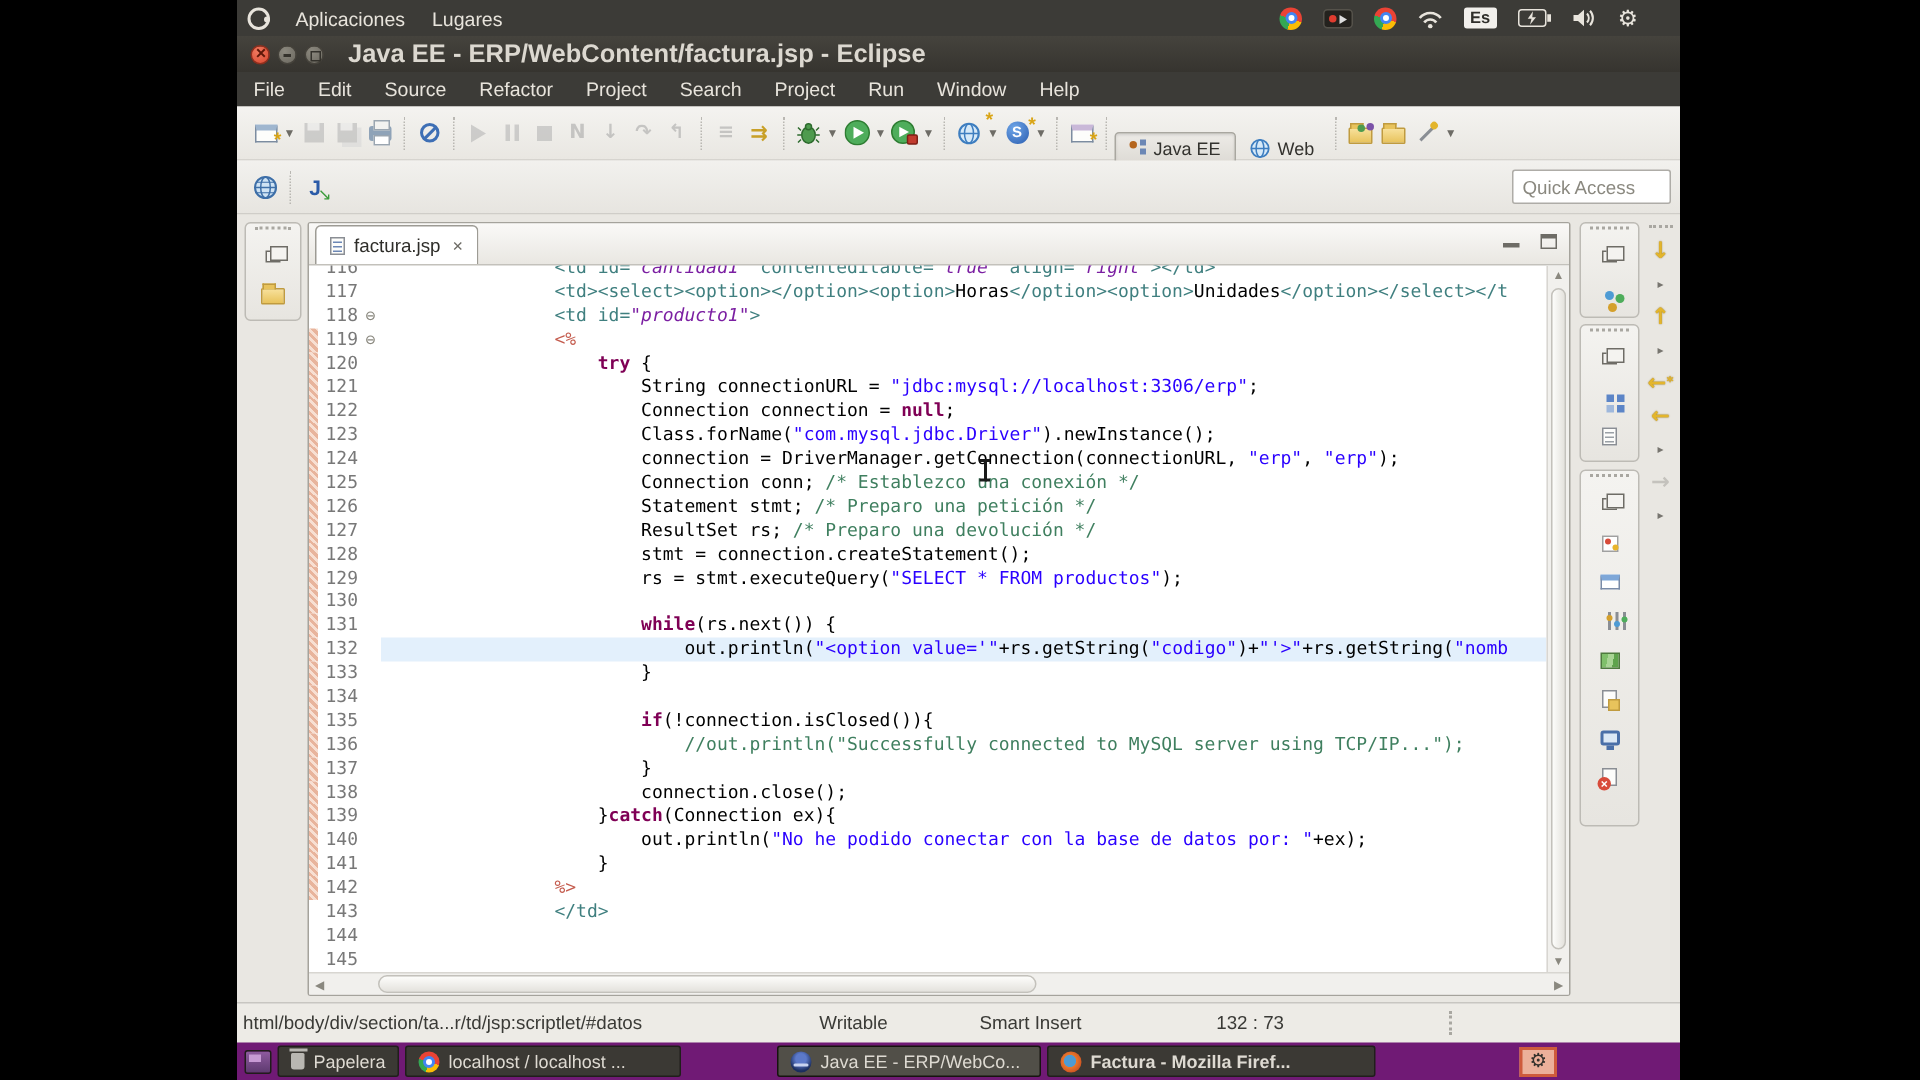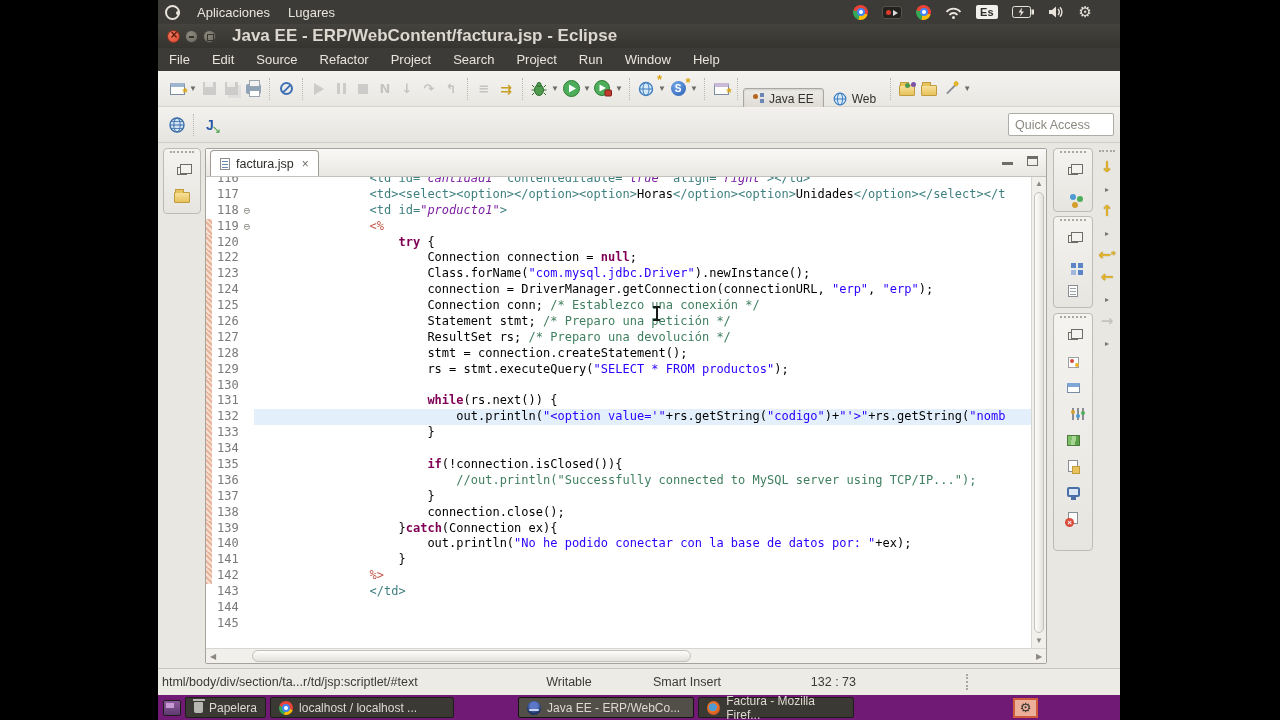--- a/index.html
+++ b/index.html
@@ -407,20 +407,21 @@
           </div>
         </div>
         <div class="editor-body">
           <div class="code-view">
             <div class="code-lines">
                 <div class="cl"><span class="diff"></span><span class="ln">116</span><span class="fold"></span><span class="codeln"><span>                </span><span class="tk-t">&lt;td id=</span><span class="tk-v">"cantidad1"</span><span class="tk-t"> contenteditable=</span><span class="tk-v">"true"</span><span class="tk-t"> align=</span><span class="tk-v">"right"</span><span class="tk-t">&gt;&lt;/td&gt;</span></span></div>
                 <div class="cl"><span class="diff"></span><span class="ln">117</span><span class="fold"></span><span class="codeln"><span>                </span><span class="tk-t">&lt;td&gt;&lt;select&gt;&lt;option&gt;&lt;/option&gt;&lt;option&gt;</span><span class="tk-p">Horas</span><span class="tk-t">&lt;/option&gt;&lt;option&gt;</span><span class="tk-p">Unidades</span><span class="tk-t">&lt;/option&gt;&lt;/select&gt;&lt;/t</span></span></div>
                 <div class="cl"><span class="diff"></span><span class="ln">118</span><span class="fold">⊖</span><span class="codeln"><span>                </span><span class="tk-t">&lt;td id=</span><span class="tk-v">"producto1"</span><span class="tk-t">&gt;</span></span></div>
                 <div class="cl"><span class="diff chg"></span><span class="ln">119</span><span class="fold">⊖</span><span class="codeln"><span>                </span><span class="tk-j">&lt;%</span></span></div>
                 <div class="cl"><span class="diff chg"></span><span class="ln">120</span><span class="fold"></span><span class="codeln"><span>                    </span><span class="tk-k">try</span><span class="tk-p"> {</span></span></div>
+                <div class="cl"><span class="diff chg"></span><span class="ln">121</span><span class="fold"></span><span class="codeln"><span>                        </span><span class="tk-p">String connectionURL = </span><span class="tk-s">"jdbc:mysql://localhost:3306/erp"</span><span class="tk-p">;</span></span></div>
                 <div class="cl"><span class="diff chg"></span><span class="ln">122</span><span class="fold"></span><span class="codeln"><span>                        </span><span class="tk-p">Connection connection = </span><span class="tk-k">null</span><span class="tk-p">;</span></span></div>
                 <div class="cl"><span class="diff chg"></span><span class="ln">123</span><span class="fold"></span><span class="codeln"><span>                        </span><span class="tk-p">Class.forName(</span><span class="tk-s">"com.mysql.jdbc.Driver"</span><span class="tk-p">).newInstance();</span></span></div>
                 <div class="cl"><span class="diff chg"></span><span class="ln">124</span><span class="fold"></span><span class="codeln"><span>                        </span><span class="tk-p">connection = DriverManager.getConnection(connectionURL, </span><span class="tk-s">"erp"</span><span class="tk-p">, </span><span class="tk-s">"erp"</span><span class="tk-p">);</span></span></div>
                 <div class="cl"><span class="diff chg"></span><span class="ln">125</span><span class="fold"></span><span class="codeln"><span>                        </span><span class="tk-p">Connection conn; </span><span class="tk-c">/* Establezco una conexión */</span></span></div>
                 <div class="cl"><span class="diff chg"></span><span class="ln">126</span><span class="fold"></span><span class="codeln"><span>                        </span><span class="tk-p">Statement stmt; </span><span class="tk-c">/* Preparo una petición */</span></span></div>
                 <div class="cl"><span class="diff chg"></span><span class="ln">127</span><span class="fold"></span><span class="codeln"><span>                        </span><span class="tk-p">ResultSet rs; </span><span class="tk-c">/* Preparo una devolución */</span></span></div>
                 <div class="cl"><span class="diff chg"></span><span class="ln">128</span><span class="fold"></span><span class="codeln"><span>                        </span><span class="tk-p">stmt = connection.createStatement();</span></span></div>
                 <div class="cl"><span class="diff chg"></span><span class="ln">129</span><span class="fold"></span><span class="codeln"><span>                        </span><span class="tk-p">rs = stmt.executeQuery(</span><span class="tk-s">"SELECT * FROM productos"</span><span class="tk-p">);</span></span></div>
                 <div class="cl"><span class="diff chg"></span><span class="ln">130</span><span class="fold"></span><span class="codeln"><span></span></span></div>
                 <div class="cl"><span class="diff chg"></span><span class="ln">131</span><span class="fold"></span><span class="codeln"><span>                        </span><span class="tk-k">while</span><span class="tk-p">(rs.next()) {</span></span></div>
@@ -512,42 +513,42 @@
         <div class="nav-ic tri-small">▸</div>
         <div class="nav-ic arrow-gold">←<span style="font-size:9px;vertical-align:super;">*</span></div>
         <div class="nav-ic arrow-gold">←</div>
         <div class="nav-ic tri-small">▸</div>
         <div class="nav-ic arrow-gray">→</div>
         <div class="nav-ic tri-small">▸</div>
       </div>
     </div>
 
     <div class="status-bar">
-      <span class="sb-path">html/body/div/section/ta...r/td/jsp:scriptlet/#text</span>
+      <span class="sb-path">html/body/div/section/ta...r/td/jsp:scriptlet/#datos</span>
       <span class="sb-box">Writable</span>
       <span class="sb-box">Smart Insert</span>
       <span class="sb-pos">132 : 73</span>
       <span class="sb-dots"></span>
     </div>
 
     <div class="taskbar">
       <span class="show-desktop"></span>
       <span class="tb-item">
         <span class="trash-ic"></span>
         <span>Papelera</span>
       </span>
       <span class="tb-item" style="width:184px;">
         <span class="chrome-ball chrome-sm"></span>
         <span>localhost / localhost ...</span>
       </span>
       <span class="tb-item active" style="margin-left:64px; width:176px;">
         <span class="eclipse-ic"></span>
         <span>Java EE - ERP/WebCo...</span>
       </span>
-      <span class="tb-item" style="width:156px;">
+      <span class="tb-item" style="width:219px;font-weight:bold;">
         <span class="firefox-ic"></span>
         <span>Factura - Mozilla Firef...</span>
       </span>
       <span class="workspace-box">
         <span class="gear">⚙</span>
       </span>
     </div>
 
     <div class="mouse-cursor">
         <span class="foot"></span>

